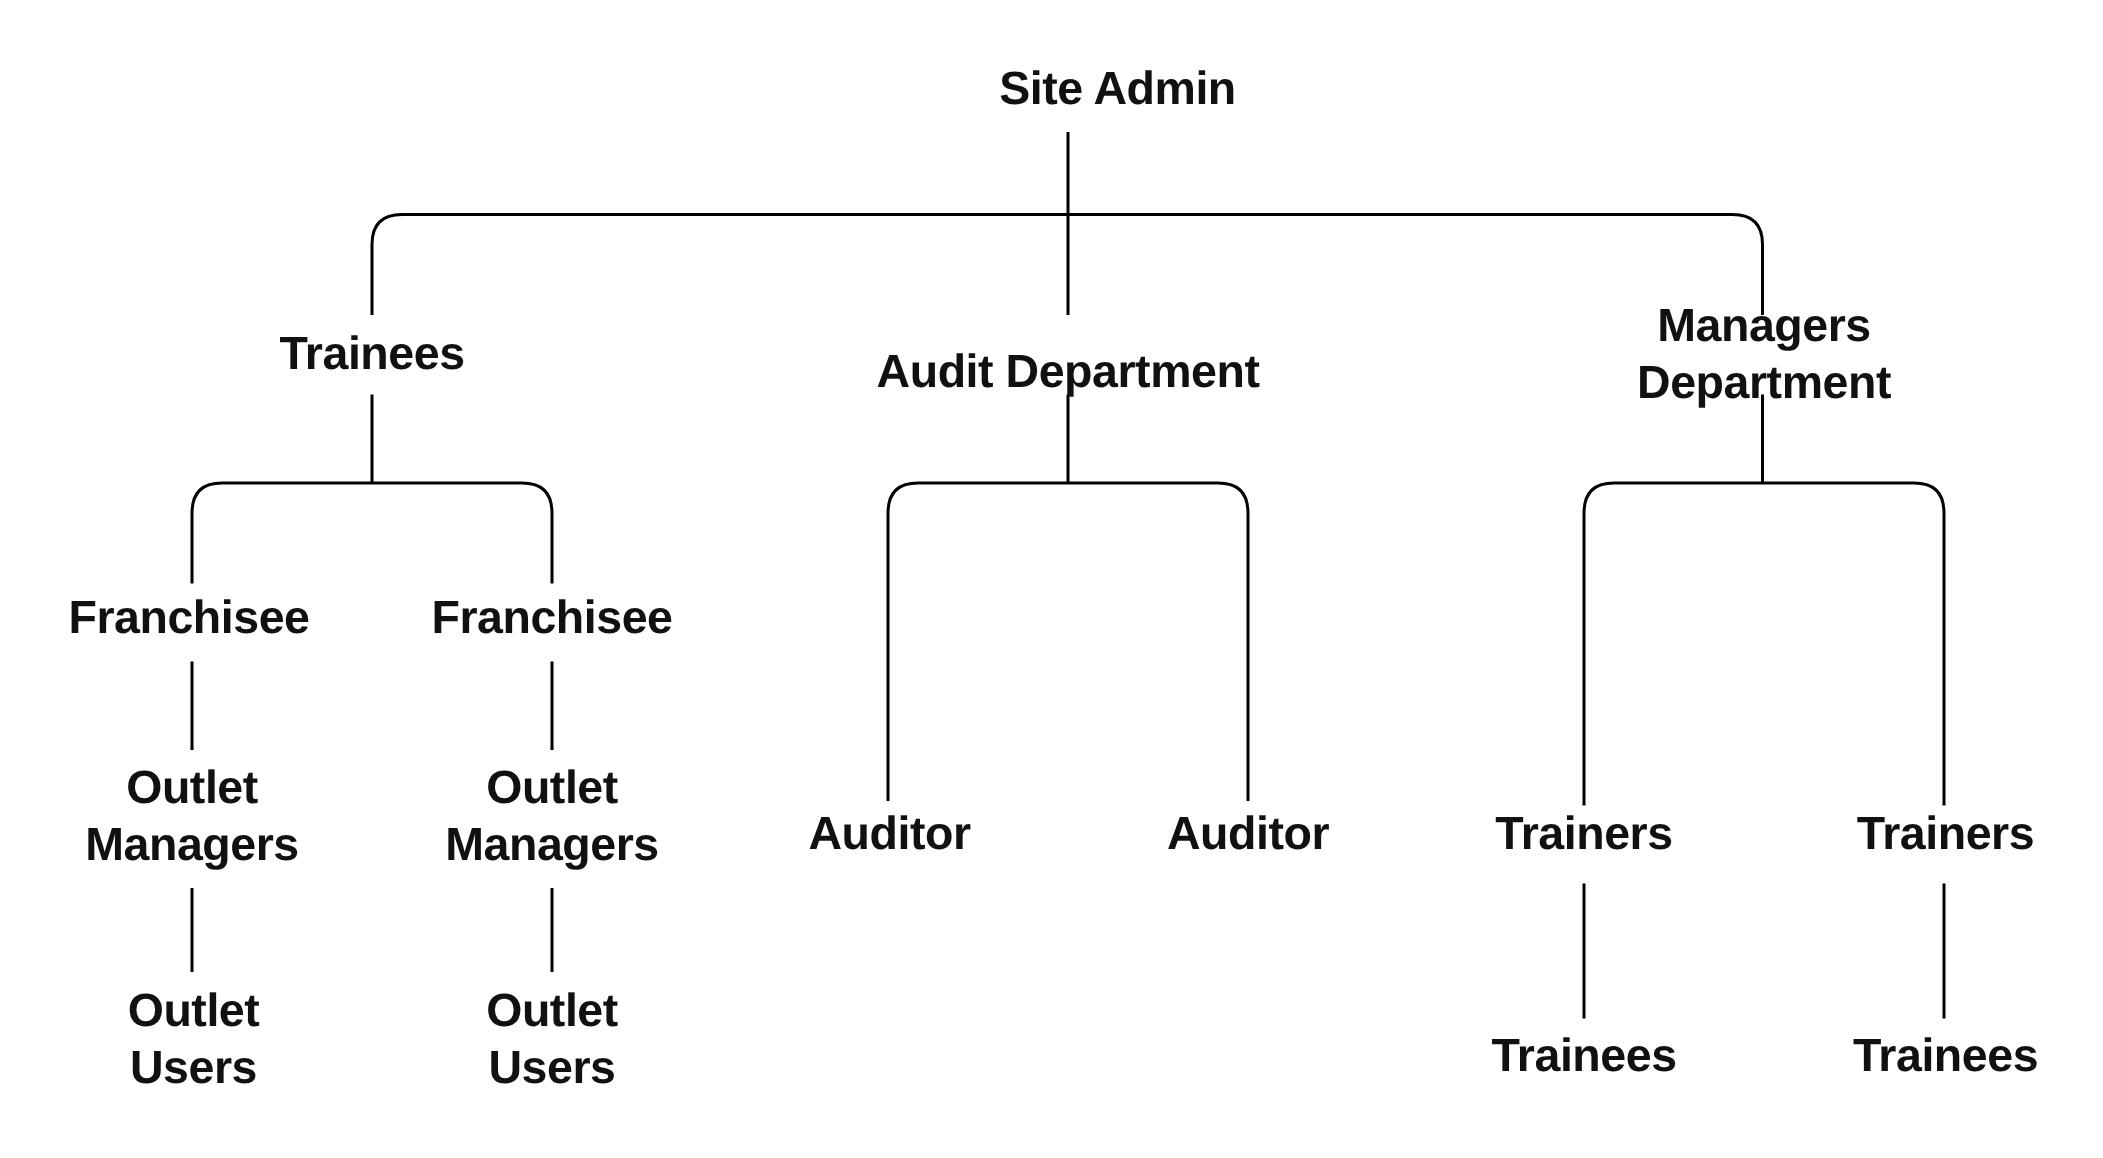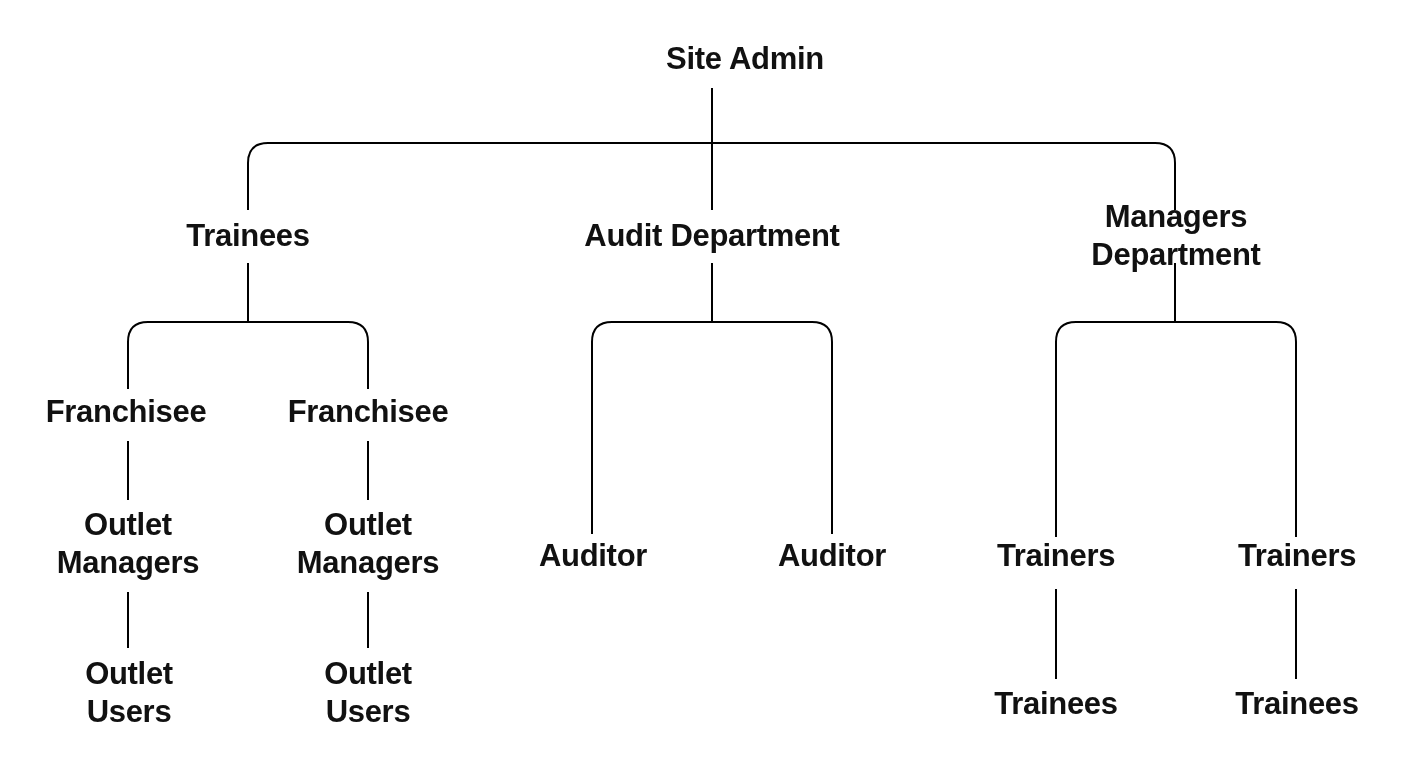--- a/index.html
+++ b/index.html
@@ -60,21 +60,21 @@
 
     <path d="M1175 263 V322"></path>
     <path d="M1056 537 V342 Q1056 322 1076 322 H1276 Q1296 322 1296 342 V537"></path>
     <path d="M1056 589 V679"></path>
     <path d="M1296 589 V679"></path>
   </svg>
 
   <div class="label" style="left:712px;  top:59px;margin-left:33px;">Site Admin</div>
 
   <div class="label" style="left:248px;  top:236px;">Trainees</div>
-  <div class="label" style="left:712px;  top:236px;">Audit Department</div>
+  <div class="label" style="left:712px;  top:248px;">Audit Department</div>
   <div class="label" style="left:1176px; top:236px;">Managers Department</div>
 
   <div class="label" style="left:126px;  top:412px;">Franchisee</div>
   <div class="label" style="left:368px;  top:412px;">Franchisee</div>
 
   <div class="label" style="left:128px;  top:544px;">Outlet
 Managers</div>
   <div class="label" style="left:368px;  top:544px;">Outlet
 Managers</div>
 

